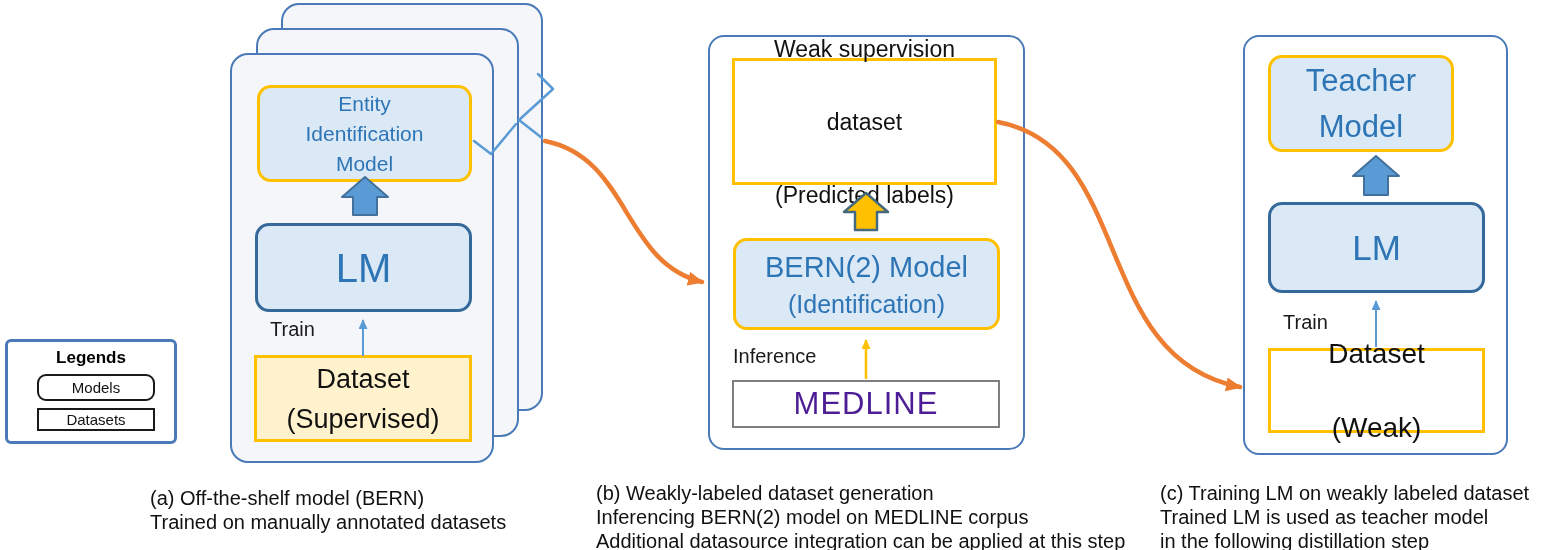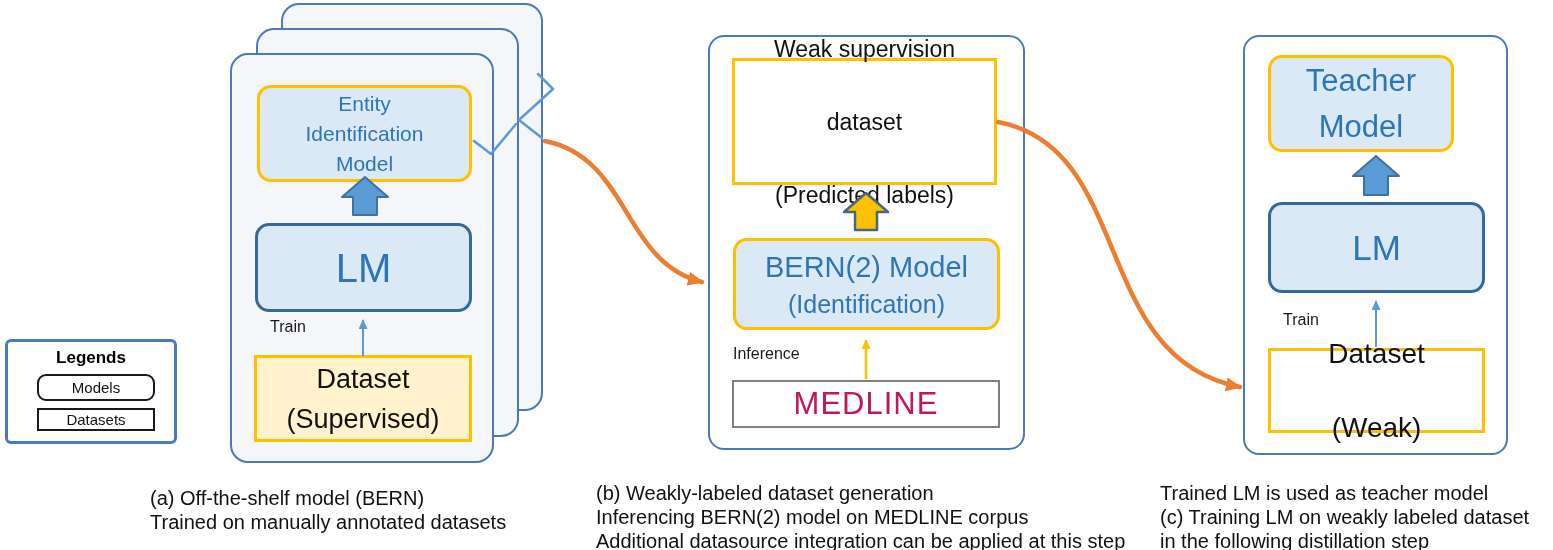--- a/index.html
+++ b/index.html
@@ -10,34 +10,34 @@
   
   .card { position:absolute; background:#f4f6f9; border:2px solid #4a7ab8; border-radius:18px; }
   .panel { position:absolute; background:#ffffff; border:2px solid #4a7ab8; border-radius:16px; }
 
   
   .node { position:absolute; display:flex; flex-direction:column; align-items:center; justify-content:center; text-align:center; }
   .model-y { background:#dbe9f6; border:3px solid #ffc000; border-radius:14px; color:#2e75b6; }
   .model-b { background:#dbe9f6; border:3px solid #35689b; border-radius:14px; color:#2e75b6; }
   .dataset-cream { background:#fff2cc; border:3px solid #ffc000; color:#111; }
   .dataset-white { background:#ffffff; border:3px solid #ffc000; color:#111;gap:33px; }
-  .corpus { background:#ffffff; border:2px solid #7f7f7f; color:#be185d; }
+  .corpus { background:#ffffff; border:2px solid #7f7f7f; color:#4c1d95; }
 
   .t21 { font-size:21px; line-height:30px; }
   .t23 { font-size:23px; line-height:40px; }
   .t27 { font-size:27px; line-height:40px; }
   .t28 { font-size:28px; line-height:41px; }
   .t29 { font-size:29px; line-height:40px; }
   .t31 { font-size:31px; line-height:46px; }
   .t35 { font-size:35px; line-height:44px; }
   .t40 { font-size:40px; line-height:46px; }
   .sub25 { font-size:25px; line-height:34px; }
   .t31m { font-size:31px; line-height:36px; letter-spacing:1px; }
 
-  .edge-label { position:absolute; font-size:16px; color:#1a1a1a; }
+  .edge-label { position:absolute; font-size:20px; color:#1a1a1a; }
 
   .caption { position:absolute; text-align:left; font-size:20px; line-height:24px; color:#111; }
 
   
   .legend { position:absolute; left:5px; top:339px; width:172px; height:105px;
             background:#fff; border:3px solid #4a7ab8; border-radius:6px;
             display:flex; flex-direction:column; align-items:center; padding-top:6px; }
   .legend-title { font-size:17px; font-weight:bold; color:#000; margin-bottom:6px; }
   .legend-chip { width:118px; text-align:center; font-size:15px; color:#111; background:#fff;margin-left:10px; }
   .chip-models { border:2px solid #1a1a1a; border-radius:9px; padding:3px 0; margin-bottom:7px; }
@@ -117,22 +117,22 @@
   <div class="caption" style="left:150px; top:486px; width:430px;">
     <div>(a) Off-the-shelf model (BERN)</div>
     <div>Trained on manually annotated datasets</div>
   </div>
   <div class="caption" style="left:596px; top:481px; width:540px;">
     <div>(b) Weakly-labeled dataset generation</div>
     <div>Inferencing BERN(2) model on MEDLINE corpus</div>
     <div>Additional datasource integration can be applied at this step</div>
   </div>
   <div class="caption" style="left:1160px; top:481px; width:378px;">
+    <div>(c) Training LM on weakly labeled dataset</div>
     <div>Trained LM is used as teacher model</div>
-    <div>(c) Training LM on weakly labeled dataset</div>
     <div>in the following distillation step</div>
   </div>
 
   <svg class="overlay" width="1553" height="550" viewBox="0 0 1553 550">
     <defs>
       <marker id="ah-orange" markerUnits="userSpaceOnUse" markerWidth="18" markerHeight="16" refX="14" refY="7" orient="auto">
         <path d="M0,0 L16,7 L0,14 Z" fill="#ed7d31"></path>
       </marker>
       <marker id="ah-blue" markerUnits="userSpaceOnUse" markerWidth="12" markerHeight="11" refX="9" refY="4.5" orient="auto">
         <path d="M0,0 L10,4.5 L0,9 Z" fill="#5b9bd5"></path>

